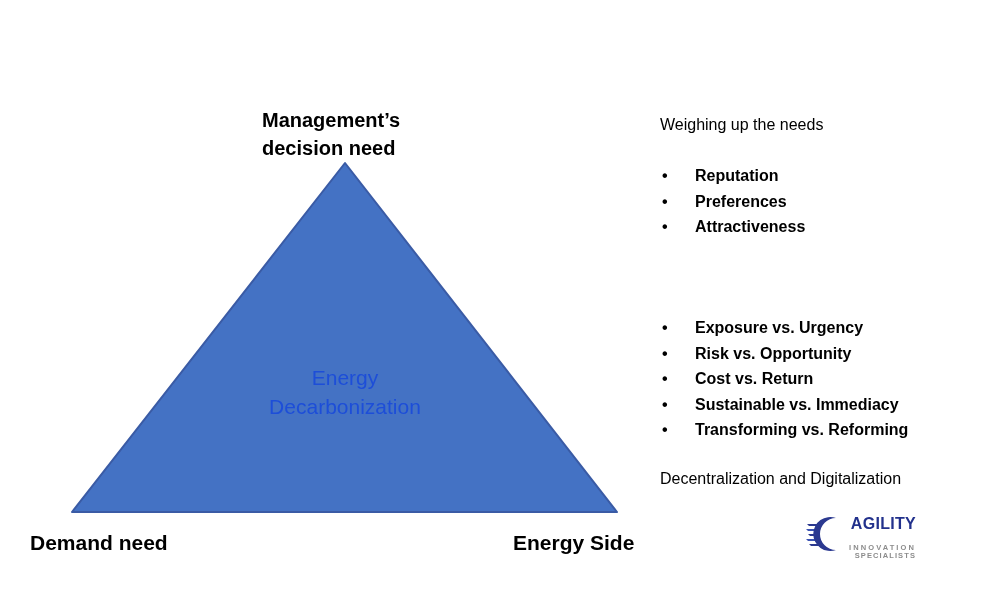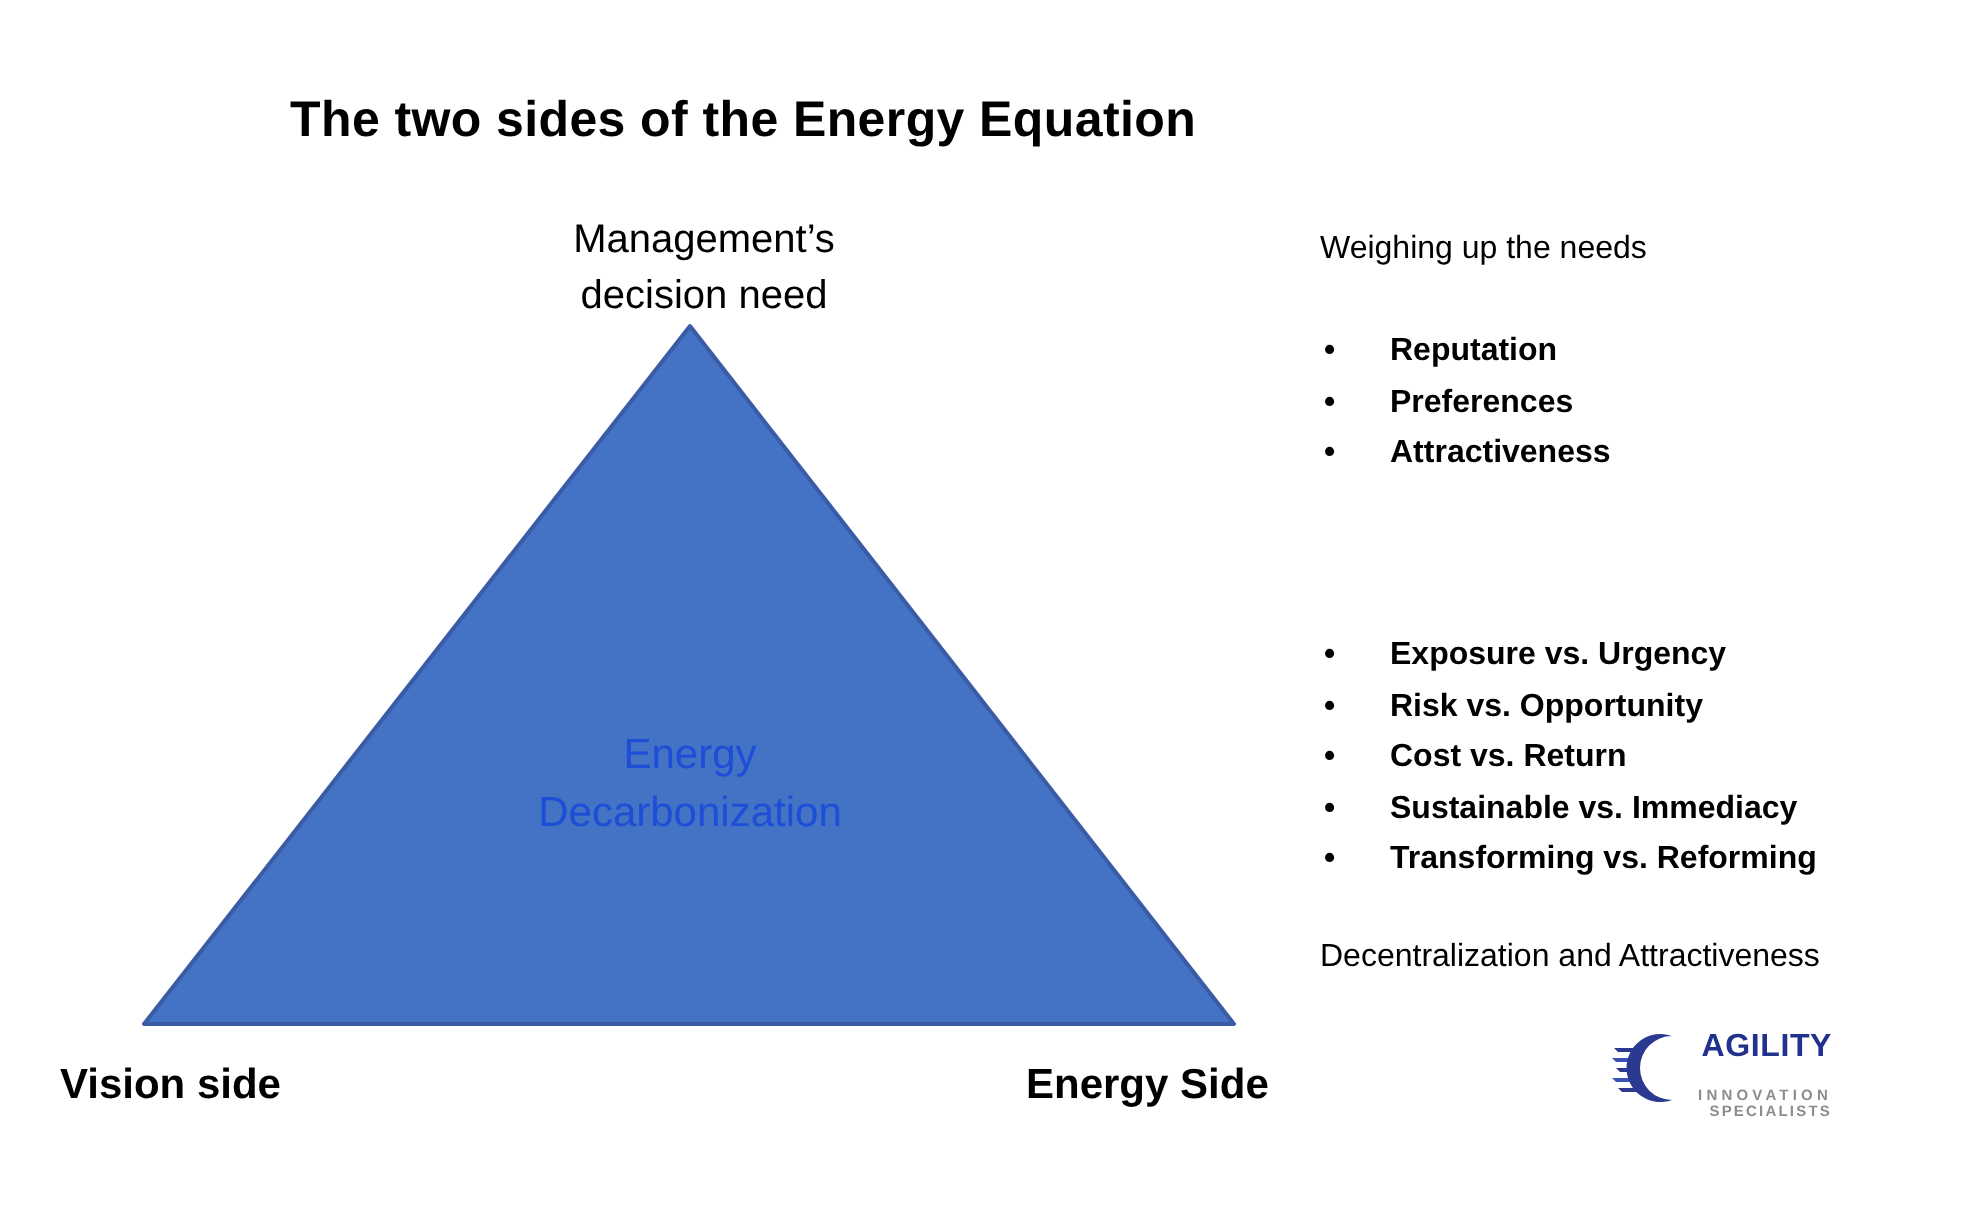--- a/index.html
+++ b/index.html
@@ -23,23 +23,23 @@
     font-size: 25px;
     font-weight: bold;
     letter-spacing: 0.2px;
     white-space: nowrap;
   }
   .apex-label {
     position: absolute;
     left: 262px;
     top: 106px;
     width: 180px;
-    text-align: center;
+    text-align: left;
     font-size: 20px;
-    font-weight: normal;
+    font-weight: bold;
     line-height: 28px;
   }
   .triangle-svg {
     position: absolute;
     left: 60px;
     top: 155px;
     width: 570px;
     height: 365px;
   }
   .triangle-center-label {
@@ -137,31 +137,30 @@
     white-space: nowrap;
   }
   .logo-sub1 { letter-spacing: 2.1px; margin-top: 12px; }
   .logo-sub2 { letter-spacing: 1.1px; }
 </style>
 </head>
 <body>
 
 <div class="slide">
 
-  <div class="slide-title">The two sides of the Energy Equation</div>
 
   <div class="apex-label">Management’s decision need</div>
 
   <svg class="triangle-svg" viewBox="0 0 570 365" aria-hidden="true">
     <polygon points="285,8 557,357 12,357" fill="#4472C4" stroke="#3A5BA5" stroke-width="2" stroke-linejoin="round"></polygon>
   </svg>
 
   <div class="triangle-center-label">Energy Decarbonization</div>
 
-  <div class="base-label left">Vision side</div>
+  <div class="base-label left">Demand need</div>
 
   <div class="base-label right">Energy Side</div>
 
   <div class="right-panel">
 
     <div class="rp-heading h1">Weighing up the needs</div>
 
     <ul class="rp-list l1">
       <li>
         <span class="bullet">•</span>
@@ -194,21 +193,21 @@
       <li>
         <span class="bullet">•</span>
         <span>Sustainable vs. Immediacy</span>
       </li>
       <li>
         <span class="bullet">•</span>
         <span>Transforming vs. Reforming</span>
       </li>
     </ul>
 
-    <div class="rp-heading h3">Decentralization and Attractiveness</div>
+    <div class="rp-heading h3">Decentralization and Digitalization</div>
   </div>
 
   <div class="logo">
     <svg class="logo-icon" width="34" height="40" viewBox="0 0 34 40" aria-hidden="true">
 
       <path d="M1 10 H14 L11 12 H3 Z" fill="#2B3990"></path>
       <path d="M0 15 H12 L10 17 H2 Z" fill="#3A52B4"></path>
       <path d="M2 20 H11 L10 22 H4 Z" fill="#2B3990"></path>
       <path d="M0 25 H13 L11 27 H2 Z" fill="#3A52B4"></path>
       <path d="M3 30 H15 L13 32 H5 Z" fill="#2B3990"></path>

